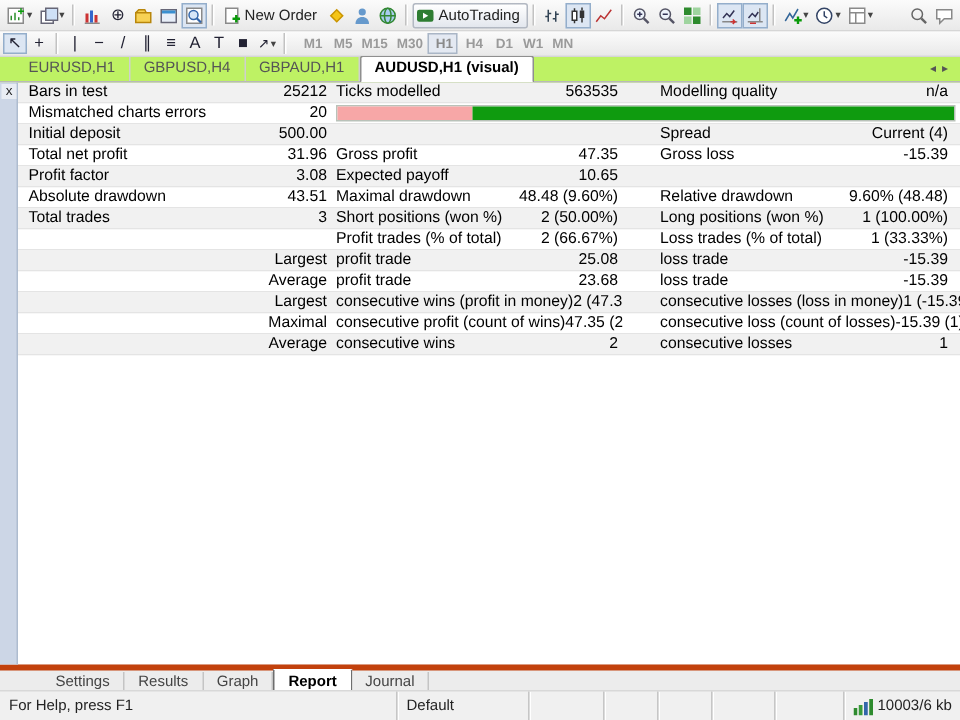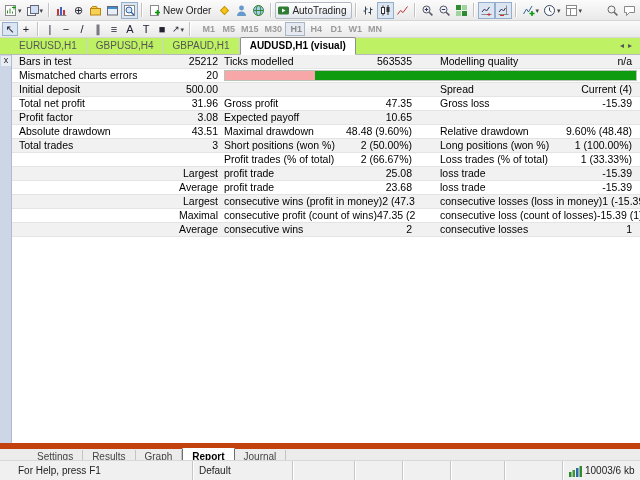--- a/index.html
+++ b/index.html
@@ -48,27 +48,27 @@
   .rrow.alt { background:#f1f1f1; }
   .pair { display:flex; justify-content:space-between; white-space:nowrap; overflow:hidden; }
   .p1 { width:208px; padding-left:7px; padding-right:2px; }
   .p2 { width:195px; padding-left:4px; padding-right:3px; }
   .p3 { flex:1; padding-left:25px; padding-right:8px; }
   .qbar { flex:1; display:flex; margin:1px 3px 1px 4px; border:1px solid #b9c2b9; }
   .qbar > div { height:100%; }
   .filler { flex:1; background:#fff; }
 
   
-  .tester-tabbar { height:17px; background:#ececec; border-top:6px solid #c2410c; display:flex; align-items:flex-start; padding-left:28px; }
+  .tester-tabbar { height:17px; background:#ececec; border-top:4px solid #c2410c; display:flex; align-items:flex-start; padding-left:28px; }
   .ttab { font-size:10px; color:#444; padding:1px 9px 2px 9px; border-right:1px solid #c4c4c4; line-height:12px; margin-top:1px; }
   .ttab.on { background:#ffffff; border:1px solid #6e6e6e; border-top:1px solid #ffffff; margin-top:-1px; padding-top:2px; color:#000; font-weight:bold; border-radius:0 0 2px 2px; }
 
   
   .statusbar { height:20px; background:#f0f0f0; border-top:1px solid #d8d8d8; display:flex; align-items:stretch; font-size:10px; color:#222; }
-  .sb-cell { border-left:1px solid #c6c6c6; box-shadow:inset 1px 0 0 #ffffff; display:flex; align-items:center; padding:0 6px; white-space:nowrap;margin-left:12px; }
+  .sb-cell { border-left:1px solid #c6c6c6; box-shadow:inset 1px 0 0 #ffffff; display:flex; align-items:center; padding:0 6px; white-space:nowrap; }
   .sb-help { flex:1; border-left:none; box-shadow:none; }
   .sb-profile { width:88px; }
   .sb-e1 { width:50px; } .sb-e2 { width:36px; } .sb-e3 { width:36px; } .sb-e4 { width:42px; } .sb-e5 { width:46px; }
   .sb-conn { width:78px; }
   .sb-conn svg { margin-right:3px; }
 </style>
 </head>
 <body>
 
 <div class="window">

